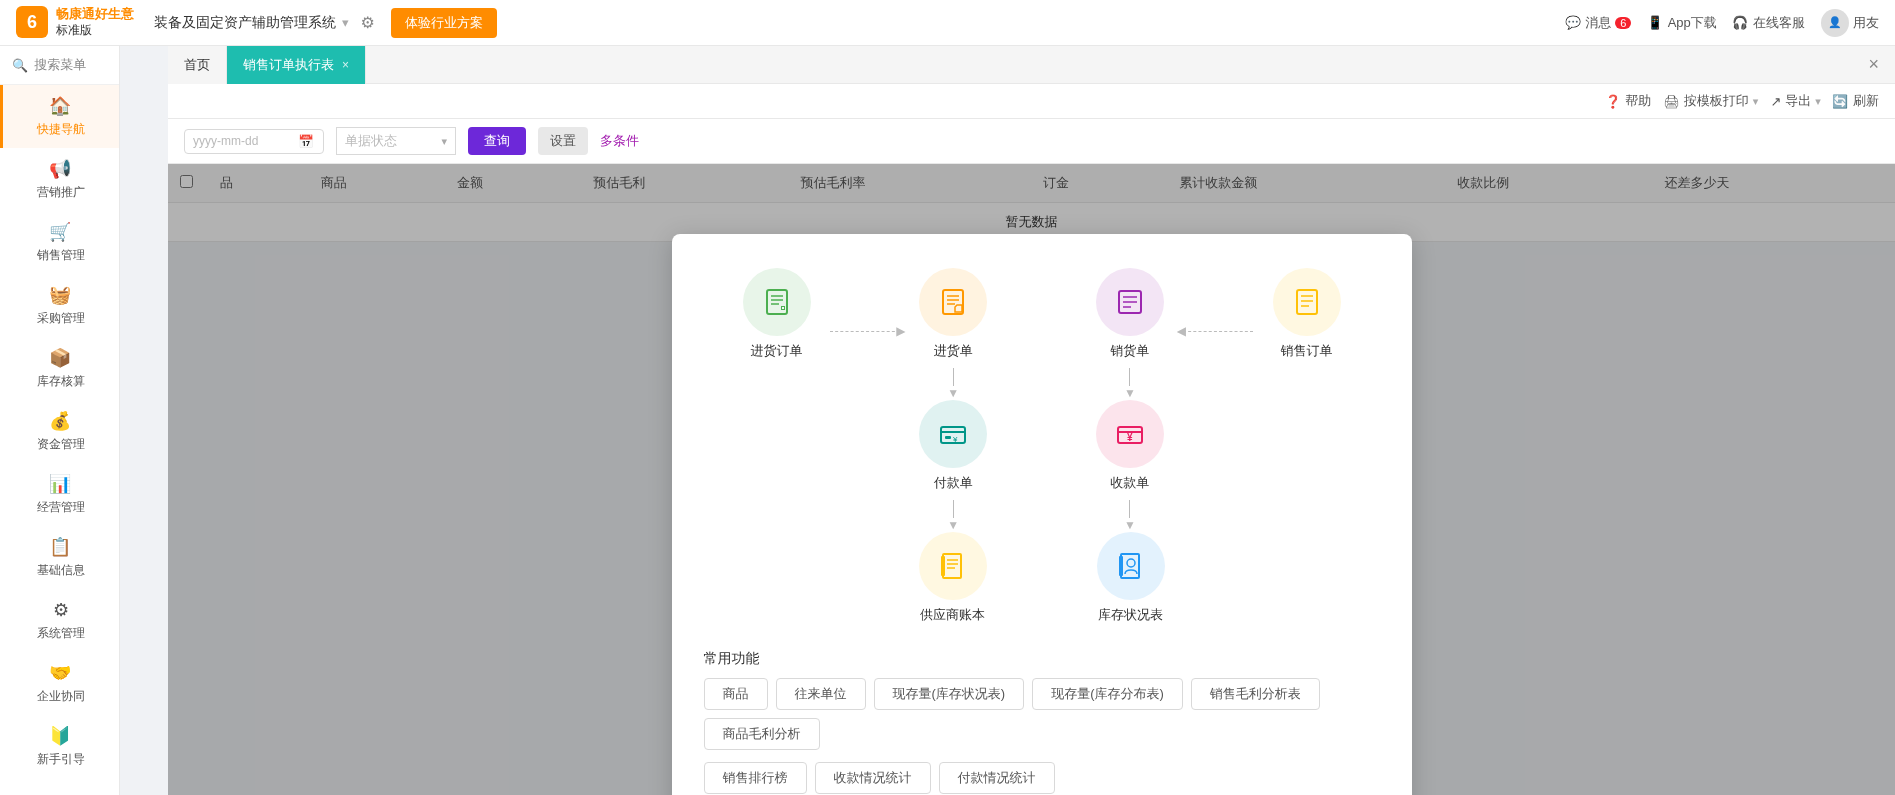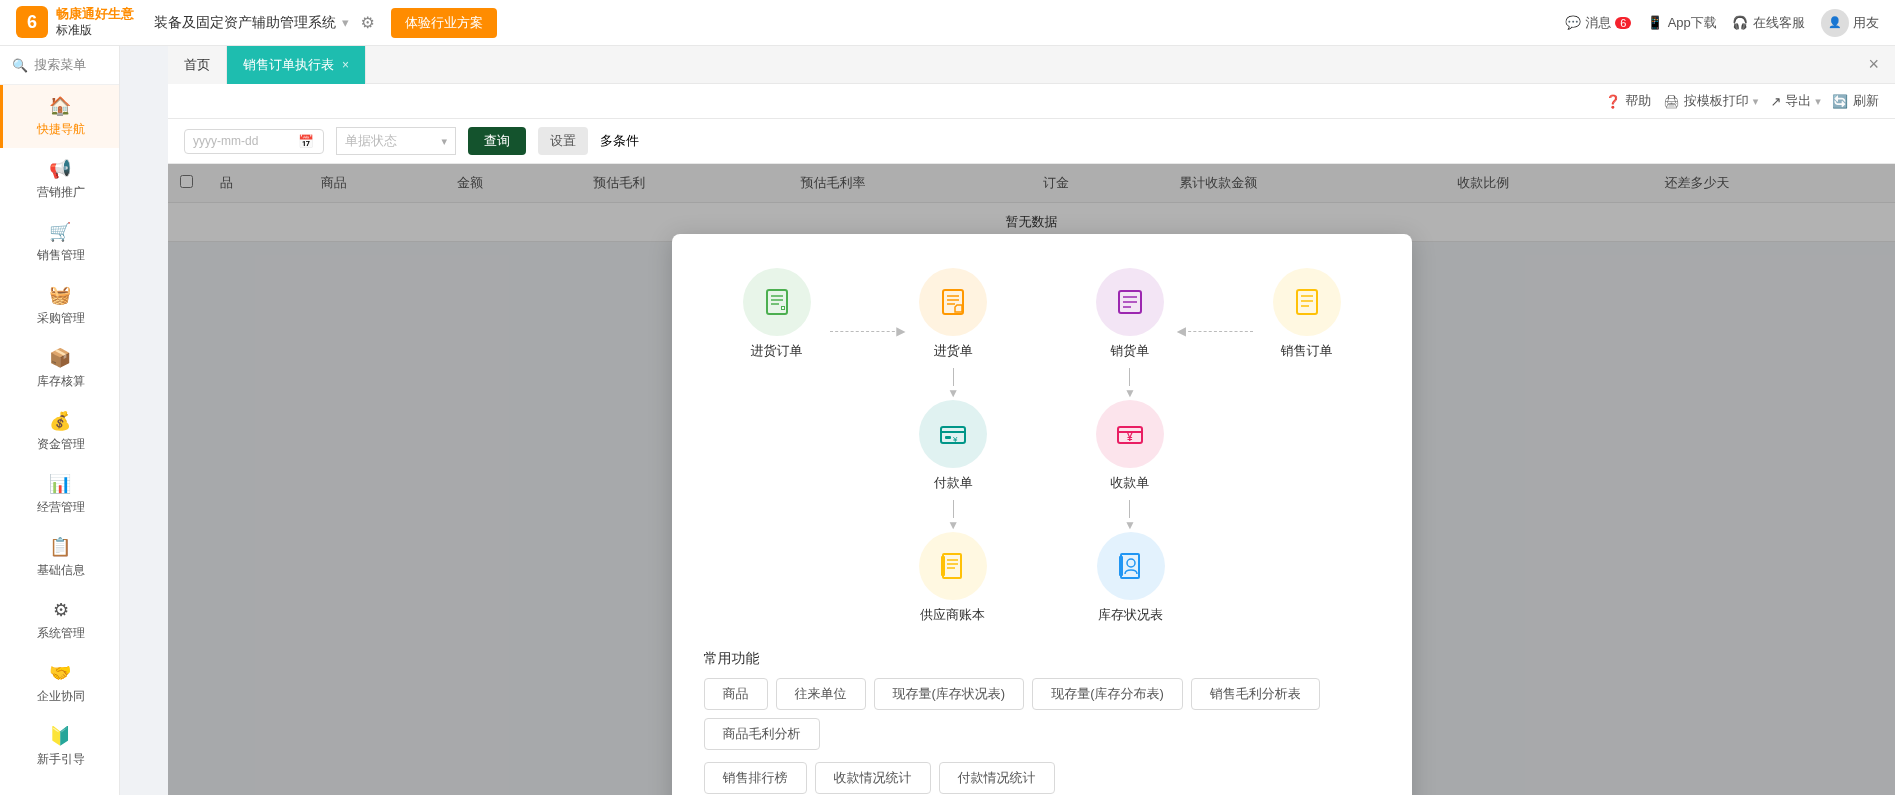--- a/index.html
+++ b/index.html
@@ -33,26 +33,26 @@
     .tab-home { padding: 0 16px; height: 38px; display: flex; align-items: center; background: #f5f5f5; color: #333; cursor: pointer; border-right: 1px solid #e8e8e8; font-size: 13px; }
     .tab-active { padding: 0 16px; height: 38px; display: flex; align-items: center; background: #1ebdaf; color: white; cursor: pointer; font-size: 13px; gap: 8px; border-right: 1px solid #e8e8e8; }
     .tab-close { cursor: pointer; color: rgba(255,255,255,0.8); font-size: 12px; }
     .tab-bar-end { margin-left: auto; padding-right: 16px; }
     .close-all { color: #888; cursor: pointer; font-size: 18px; }
 
     
     .toolbar { background: white; padding: 8px 16px; display: flex; align-items: center; gap: 12px; border-bottom: 1px solid #e8e8e8; flex-shrink: 0; flex-wrap: wrap; }
     .toolbar-right { margin-left: auto; display: flex; align-items: center; gap: 12px; }
     .toolbar-btn { display: flex; align-items: center; gap: 4px; color: #555; cursor: pointer; font-size: 13px; }
-    .search-btn { background: #14532d; color: white; border: none; padding: 5px 16px; border-radius: 4px; cursor: pointer; font-size: 13px; }
+    .search-btn { background: #6d28d9; color: white; border: none; padding: 5px 16px; border-radius: 4px; cursor: pointer; font-size: 13px; }
     .setting-btn { background: #e8e8e8; color: #555; border: none; padding: 5px 12px; border-radius: 4px; cursor: pointer; font-size: 13px; }
     .filter-row { background: white; padding: 8px 16px; display: flex; align-items: center; gap: 12px; border-bottom: 1px solid #e8e8e8; flex-shrink: 0; flex-wrap: wrap; }
     .filter-input { border: 1px solid #d9d9d9; border-radius: 4px; padding: 4px 8px; font-size: 13px; color: #999; width: 140px; display: flex; align-items: center; gap: 4px; }
     .filter-select { border: 1px solid #d9d9d9; border-radius: 0; padding: 4px 8px; font-size: 13px; color: #999; min-width: 120px; display: flex; align-items: center; justify-content: space-between; }
-    .more-conditions { color: #000000; cursor: pointer; font-size: 13px; }
+    .more-conditions { color: #a21caf; cursor: pointer; font-size: 13px; }
     .data-table { width: 100%; border-collapse: collapse; }
     .data-table th { background: #fafafa; border-bottom: 1px solid #e8e8e8; padding: 10px 12px; text-align: left; font-weight: normal; color: #555; font-size: 13px; white-space: nowrap; }
     .data-table td { border-bottom: 1px solid #e8e8e8; padding: 10px 12px; color: #333; font-size: 13px; }
     .empty-tip { text-align: center; padding: 60px; color: #aaa; font-size: 13px; }
 
     
     .modal-overlay { position: absolute; top: 0; left: 0; right: 0; bottom: 0; background: rgba(0,0,0,0.3); display: flex; align-items: flex-start; justify-content: flex-start; z-index: 100; padding: 0; }
     .modal { background: white; width: 740px; margin: 60px auto; border-radius: 8px; box-shadow: 0 4px 24px rgba(0,0,0,0.18); overflow: hidden; position: relative; top: 10px; left: 10px; }
     .modal-content { padding: 24px 32px 20px; }
     .flow-item { display: flex; flex-direction: column; align-items: center; width: 120px; }

